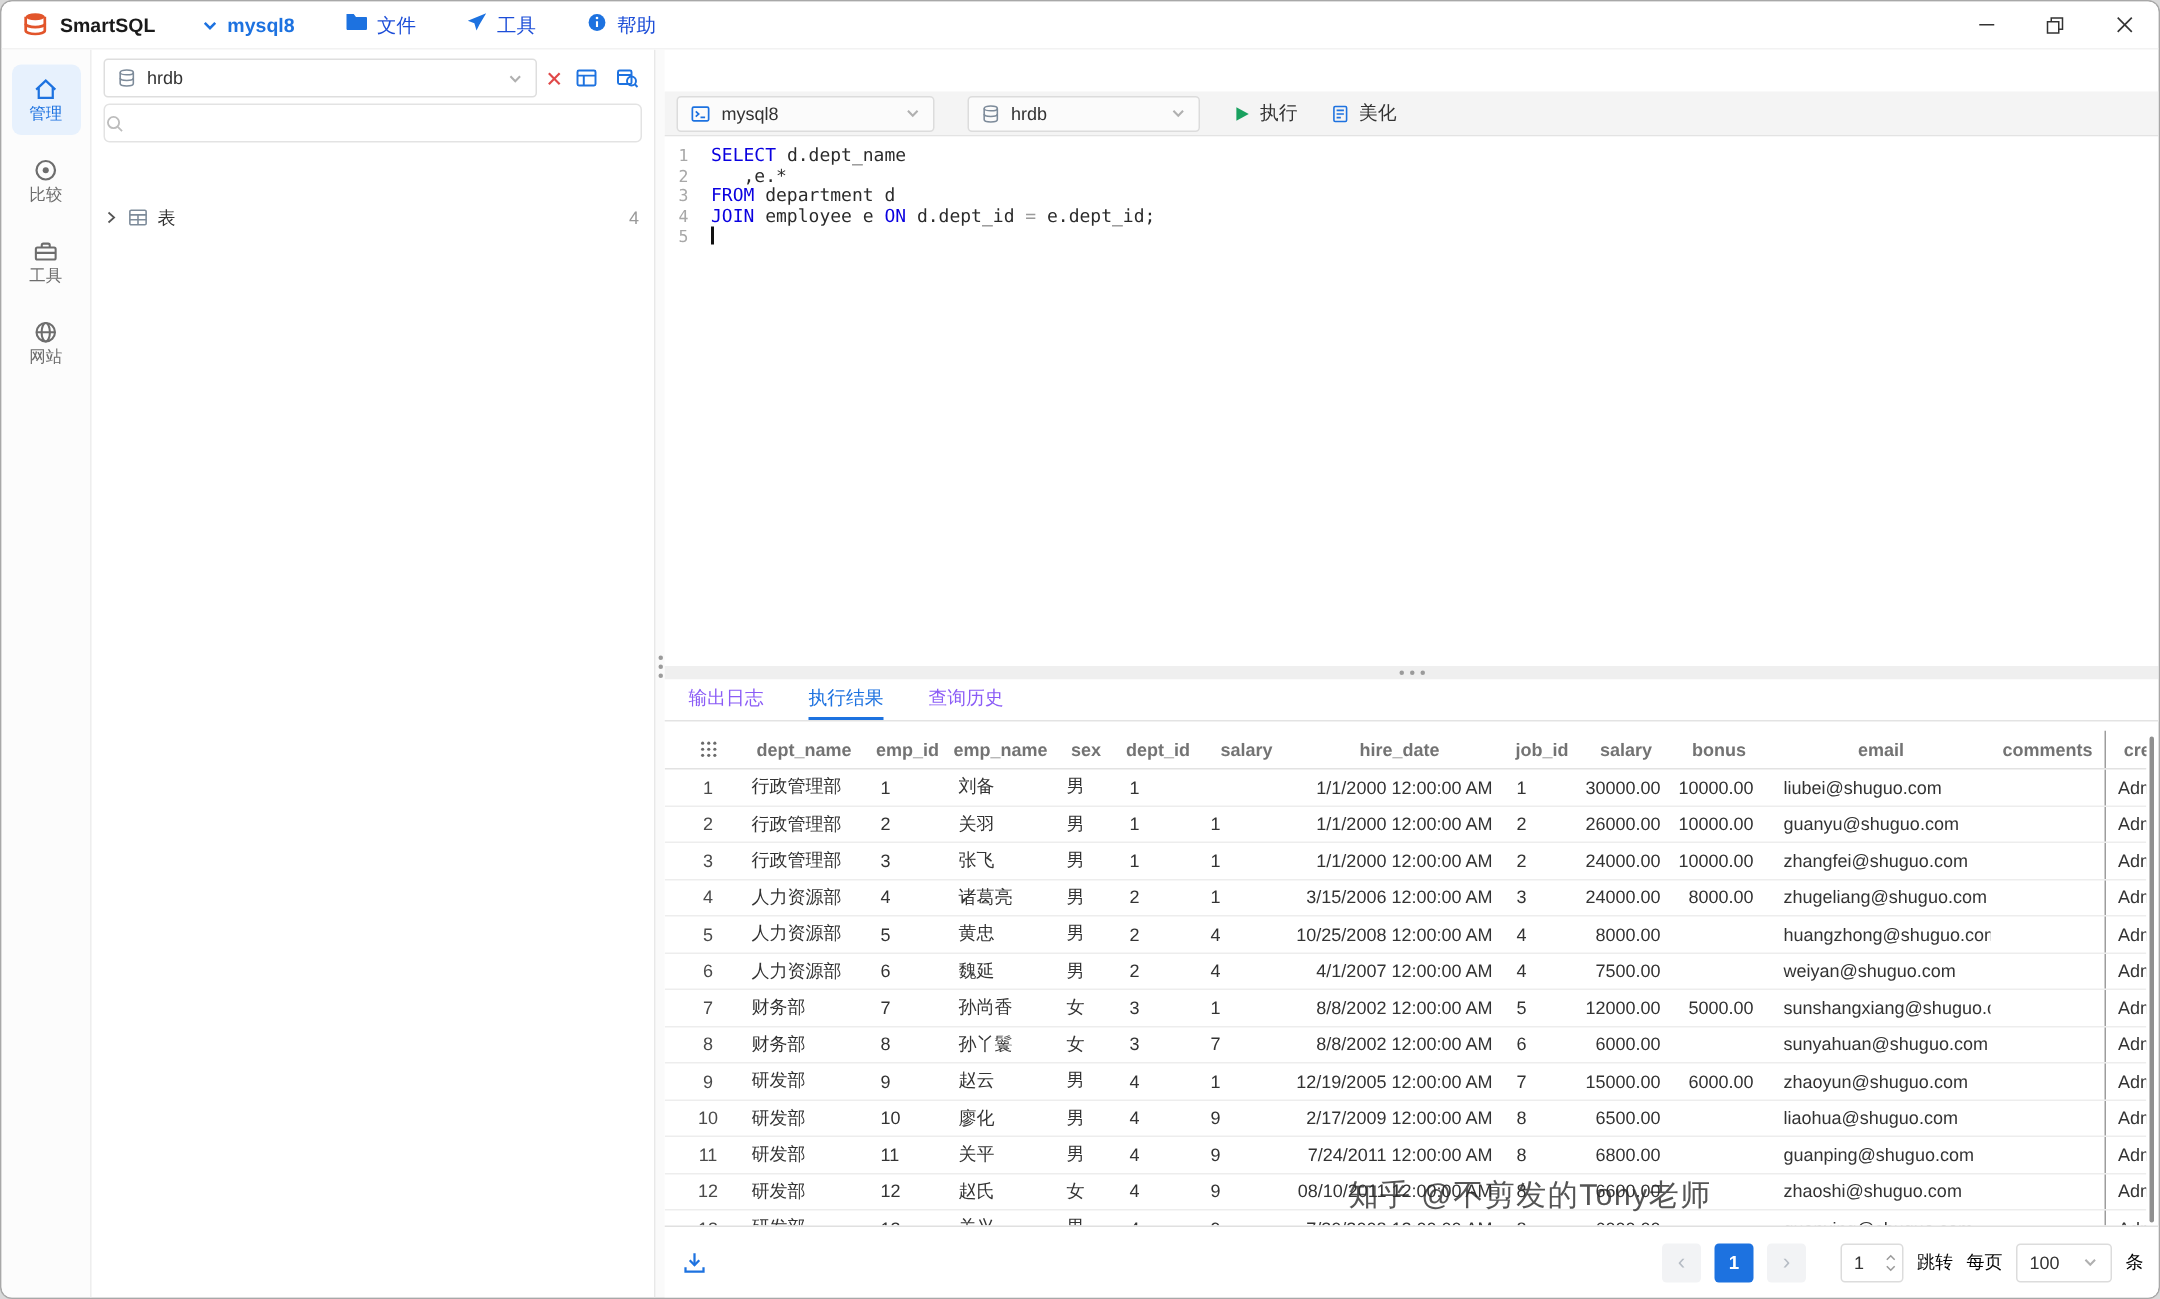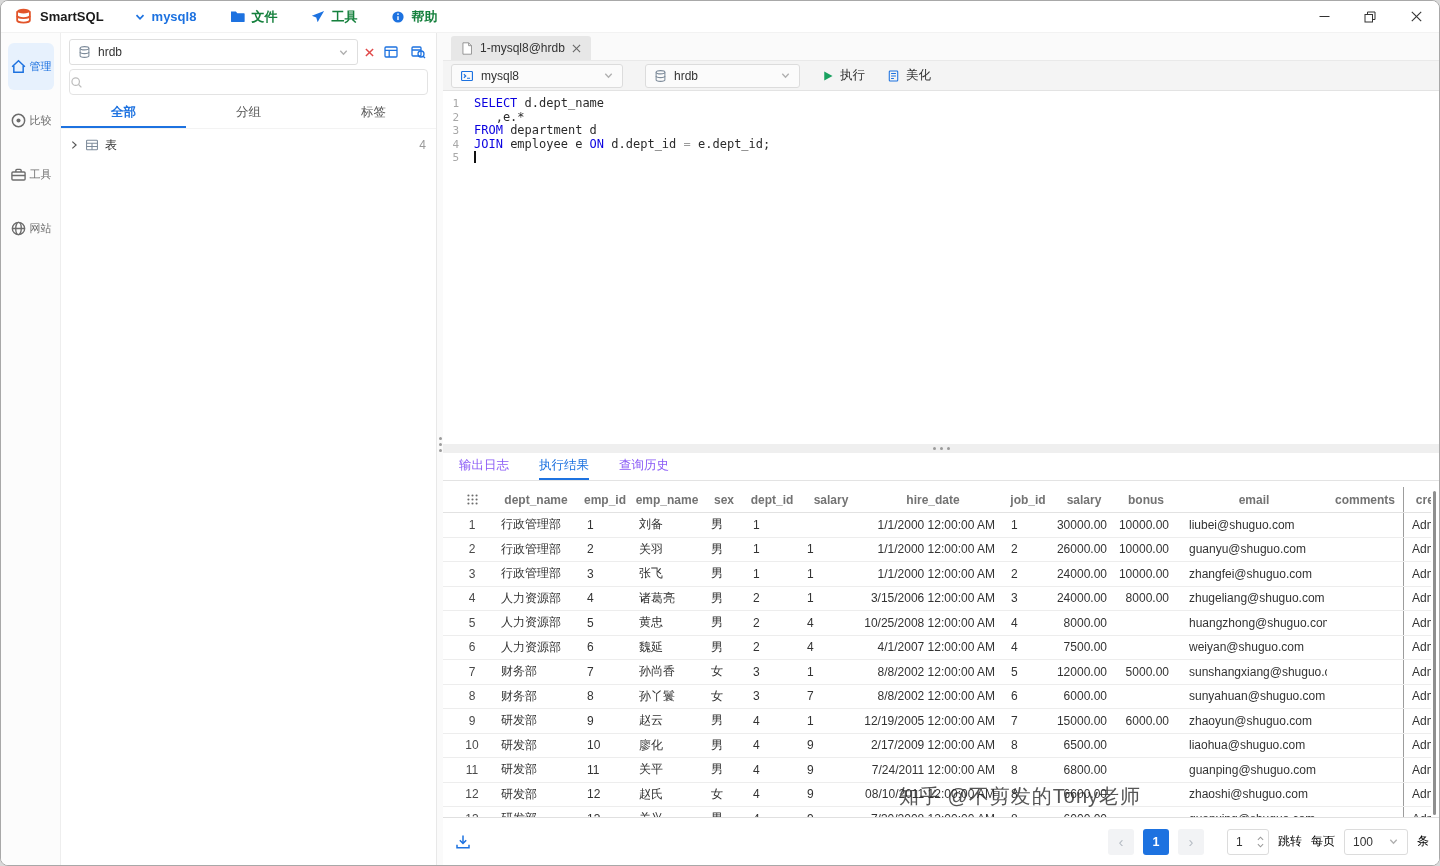--- a/index.html
+++ b/index.html
@@ -7,27 +7,27 @@
   html,body{width:1440px;height:866px;overflow:hidden}
   body{font-family:"Liberation Sans","DejaVu Sans",sans-serif;font-size:12px;color:#333;background:#d9d9d9;cursor:default}
   svg{display:block}
   .window{position:absolute;inset:0;background:#fff;border:1px solid #a8a8a8;border-radius:8px;overflow:hidden}
 
   
   .titlebar{position:absolute;top:0;left:0;right:0;height:32px;display:flex;align-items:center;background:#fff;border-bottom:1px solid #f2f2f2;z-index:20}
   .logo{margin-left:14px}
   .app-name{font-weight:bold;font-size:13px;margin-left:8px;color:#1a1a1a}
   .conn-switch{display:flex;align-items:center;gap:6px;margin-left:30px;color:#1d72e0;font-weight:bold;font-size:13px;cursor:pointer}
-  .menu-item{display:flex;align-items:center;gap:6px;margin-left:34px;color:#15803d;font-size:13px;font-weight:bold;cursor:pointer}
+  .menu-item{display:flex;align-items:flex-start;gap:6px;margin-left:34px;color:#1d4ed8;font-size:13px;font-weight:normal;cursor:pointer}
   .win-controls{margin-left:auto;display:flex;height:32px}
   .win-btn{width:46px;height:32px;display:flex;align-items:center;justify-content:center;cursor:pointer}
 
   
   .iconbar{position:absolute;top:32px;left:0;width:60px;bottom:0;background:#fcfcfc;border-right:1px solid #eeeeee;display:flex;flex-direction:column;align-items:center;padding-top:10px;gap:7px;z-index:10}
-  .nav-item{width:46px;height:47px;border-radius:6px;display:flex;flex-direction:row;align-items:center;justify-content:center;gap:3px;color:#6d6d6d;font-size:11px;cursor:pointer}
+  .nav-item{width:46px;height:47px;border-radius:6px;display:flex;flex-direction:column;align-items:center;justify-content:center;gap:3px;color:#6d6d6d;font-size:11px;cursor:pointer}
   .nav-item.active{background:#e7f1fd;color:#1d72e0}
   .nav-label{line-height:11px}
 
   
   .leftpanel{position:absolute;top:32px;left:60px;width:376px;bottom:0;background:#fff;border-right:1px solid #e8e8e8;z-index:9}
   .lp-row1{position:absolute;top:6px;left:8px;right:8px;height:26px;display:flex;align-items:center;gap:7px}
   .db-select{flex:1;height:26px;border:1px solid #dedede;border-radius:3px;background:#fff;display:flex;align-items:center;padding:0 8px;gap:7px;cursor:pointer;color:#333}
   .ml-auto{margin-left:auto}
   .lp-iconbtn{width:20px;height:20px;display:flex;align-items:center;justify-content:center;cursor:pointer}
   .lp-search{position:absolute;top:36px;left:8px;right:8px;height:26px;border:1px solid #e3e3e3;border-radius:4px;display:flex;align-items:center;background:#fff}
@@ -233,25 +233,20 @@
             <line x1="13.2" y1="12.2" x2="15" y2="14"></line>
           </svg>
       </span>
     </div>
     <div class="lp-search">
       <svg class="s-icon" width="13" height="13" viewBox="0 0 16 16" fill="none" stroke="#bdbdbd" stroke-width="1.5">
           <circle cx="7" cy="7" r="4.6"></circle>
           <line x1="10.5" y1="10.5" x2="14" y2="14"></line>
         </svg>
     </div>
-    <div class="lp-tabs">
-      <div class="lp-tab active">全部</div>
-      <div class="lp-tab">分组</div>
-      <div class="lp-tab">标签</div>
-    </div>
     <div class="tree-row">
       <svg width="10" height="10" viewBox="0 0 12 12" fill="none" stroke="#555" stroke-width="1.4">
           <path d="M4 2l4.5 4L4 10"></path>
         </svg>
       <svg width="14" height="14" viewBox="0 0 16 16" fill="none" stroke="#7d8b9a" stroke-width="1.2">
           <rect x="1.8" y="2.5" width="12.4" height="11" rx="1"></rect>
           <line x1="1.8" y1="6" x2="14.2" y2="6"></line>
           <line x1="1.8" y1="9.7" x2="14.2" y2="9.7"></line>
           <line x1="8" y1="6" x2="8" y2="13.5"></line>
         </svg>
@@ -263,33 +258,20 @@
   <div class="v-splitter">
       <span class="grip">
         <i></i>
         <i></i>
         <i></i>
       </span>
     </div>
 
   <div class="main">
 
-    <div class="tabstrip">
-      <div class="doc-tab">
-        <svg width="12" height="13" viewBox="0 0 14 16" fill="#fff" stroke="#8c8c8c" stroke-width="1.1">
-            <path d="M2 1h7l3.5 3.5V15H2z"></path>
-            <path d="M9 1v3.5H12.5" fill="none"></path>
-          </svg>
-        <span>1-mysql8@hrdb</span>
-        <svg class="tab-close" width="9" height="9" viewBox="0 0 10 10" stroke="#666" stroke-width="1.2">
-            <line x1="1" y1="1" x2="9" y2="9"></line>
-            <line x1="9" y1="1" x2="1" y2="9"></line>
-          </svg>
-      </div>
-    </div>
 
     <div class="toolbar">
       <div class="tb-select w1">
         <svg width="14" height="14" viewBox="0 0 16 16" fill="none" stroke="#1d72e0" stroke-width="1.3">
             <rect x="1.8" y="2.8" width="12.4" height="10.4" rx="1"></rect>
             <path d="M4.4 6l2.2 2-2.2 2"></path>
             <line x1="8" y1="10.6" x2="11.5" y2="10.6"></line>
           </svg>
         <span>mysql8</span>
         <svg class="ml-auto" width="11" height="11" viewBox="0 0 12 12" fill="none" stroke="#b0b0b0" stroke-width="1.5">

